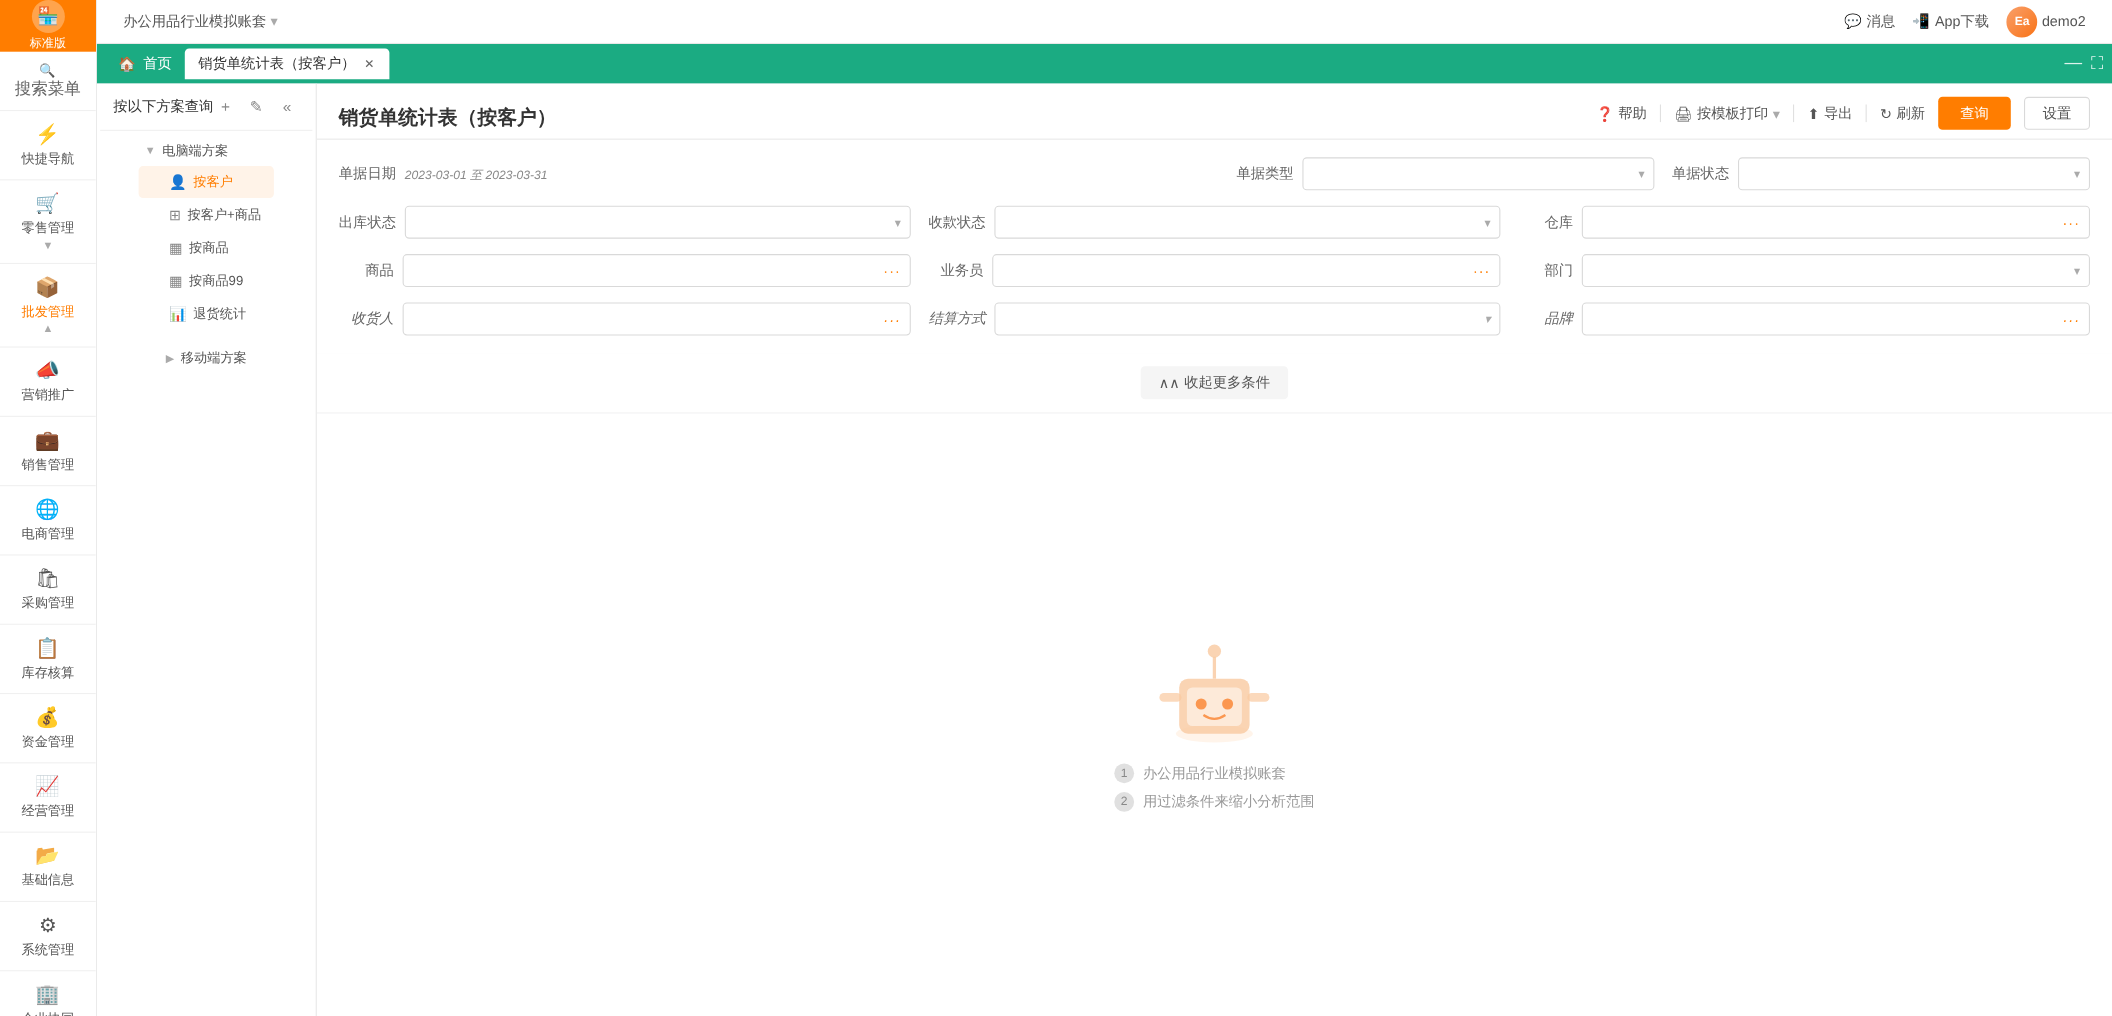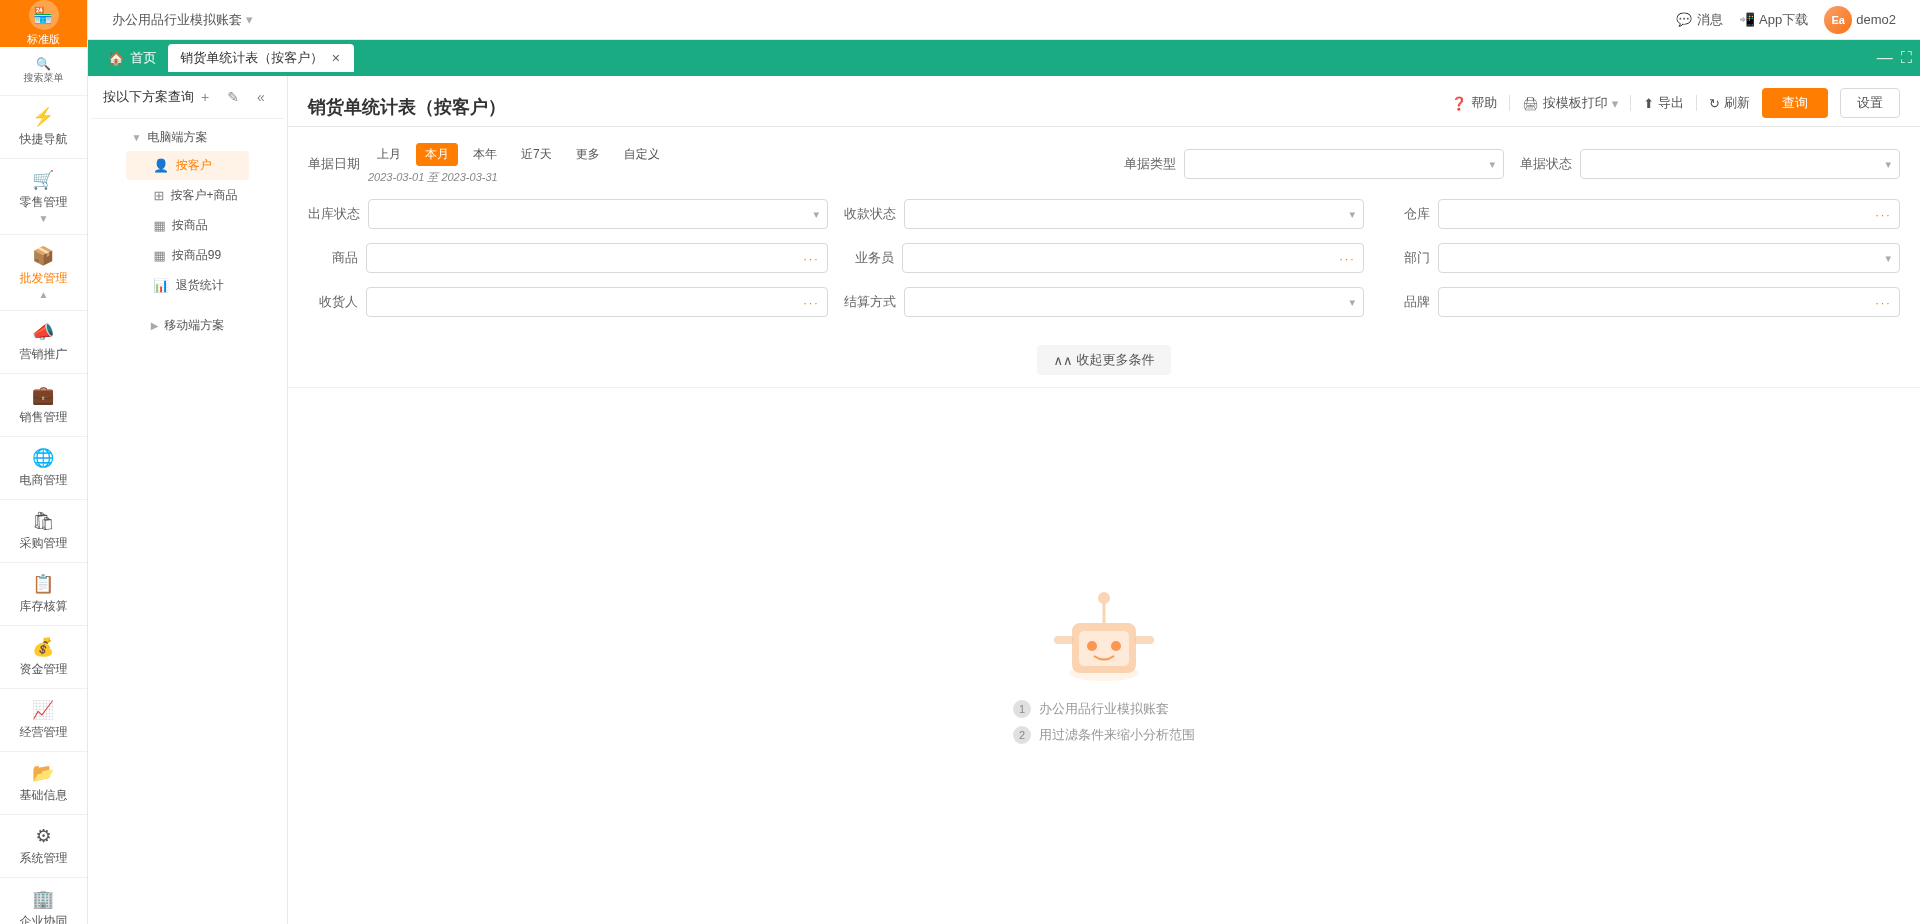--- a/index.html
+++ b/index.html
@@ -319,21 +319,21 @@
       padding: 16px 20px;
       flex-shrink: 0;
     }
     .filter-row {
       display: flex;
       align-items: center;
       gap: 16px;
       margin-bottom: 14px;
       justify-content: flex-end;
     }
-    .filter-row:last-child { margin-bottom: 0; }
+    .filter-row:last-child { margin-bottom: 0; font-style: italic; }
     .filter-item {
       display: flex;
       align-items: center;
       gap: 8px;
       flex: 1;
     }
     .filter-label {
       color: #666;
       font-size: 13px;
       white-space: nowrap;
@@ -466,21 +466,21 @@
 <body>
 
 <div class="sidebar">
   <div class="sidebar-logo">
     <div class="logo-icon">🏪</div>
     <span>标准版</span>
   </div>
 
   <div class="sidebar-search">
     <div class="si-icon">🔍</div>
-    <div style="font-size:10px;color:#666;">搜索菜单</div>
+    <div style="font-size:15px;color:#666;">搜索菜单</div>
   </div>
 
   <div class="sidebar-item">
     <div class="si-icon">⚡</div>
     <div>快捷导航</div>
   </div>
 
   <div class="sidebar-item">
     <div class="si-icon">🛒</div>
     <div>零售管理</div>
@@ -666,28 +666,20 @@
       </div>
 
       <div class="main-content-body">
 
         <div class="filter-area">
 
           <div class="filter-row">
             <div class="filter-item">
               <span class="filter-label">单据日期</span>
               <div style="display:flex;flex-direction:column;gap:2px;flex:1;">
-                <div class="date-filter">
-                  <div class="date-btn">上月</div>
-                  <div class="date-btn active">本月</div>
-                  <div class="date-btn">本年</div>
-                  <div class="date-btn">近7天</div>
-                  <div class="date-btn">更多</div>
-                  <div class="date-btn">自定义</div>
-                </div>
                 <div class="date-range">2023-03-01 至 2023-03-31</div>
               </div>
             </div>
 
             <div class="filter-item" style="max-width:380px;">
               <span class="filter-label">单据类型</span>
               <div class="filter-input">
                 <span style="color:#ccc;"></span>
                 <span class="fi-icon">▾</span>
               </div>

